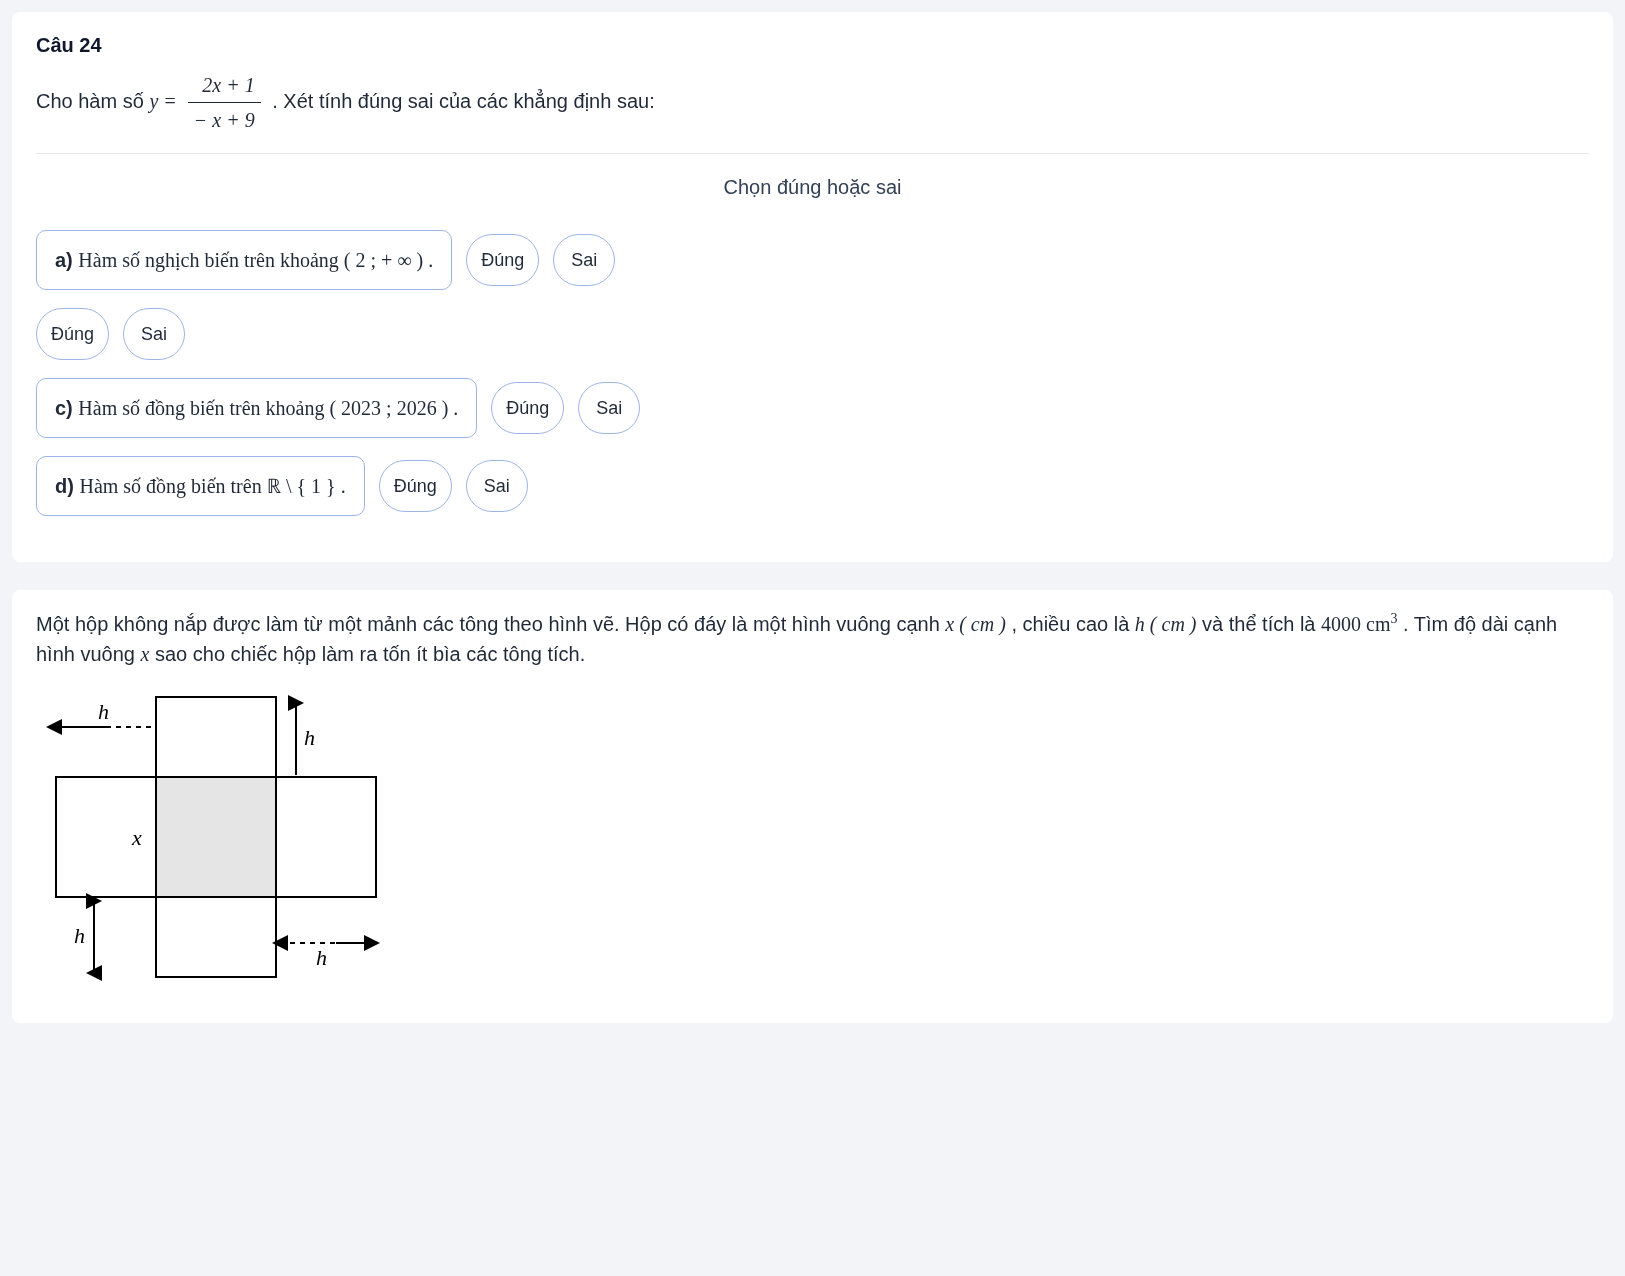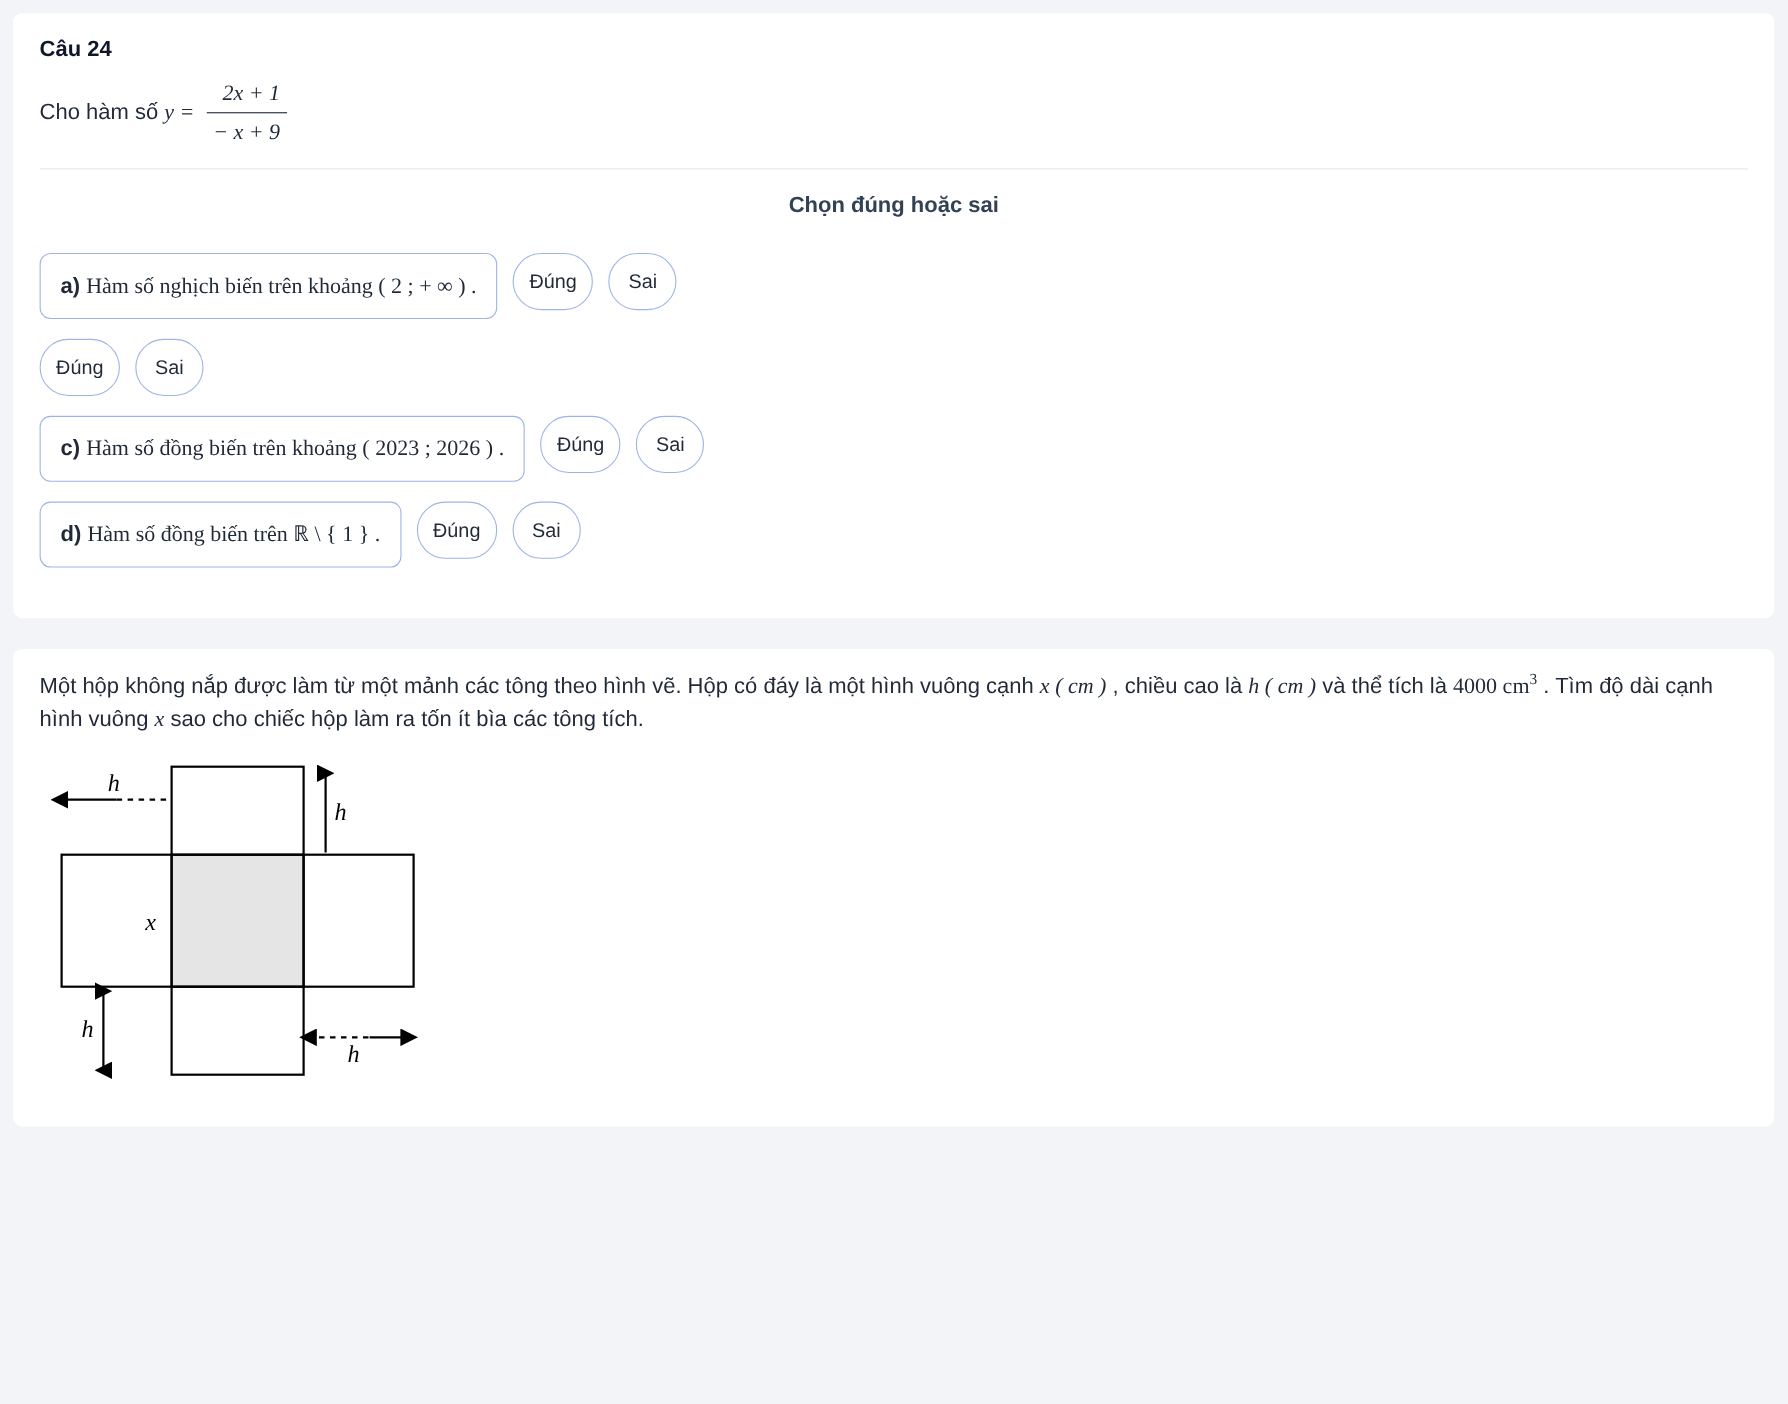--- a/index.html
+++ b/index.html
@@ -32,27 +32,28 @@
     margin: 0 6px;
     font-family: "Times New Roman", serif;
   }
   .frac .num { display:block; padding: 0 6px 2px 6px; border-bottom: 1.5px solid #1f2937; }
   .frac .den { display:block; padding: 2px 6px 0 6px; }
   .mth { font-family: "Times New Roman", serif; font-style: italic; }
   .mthup { font-family: "Times New Roman", serif; font-style: normal; }
   .instr {
     text-align: center;
     color: #334155;
-    font-weight: 700;
+    font-weight: 400;
     margin: 14px 0 28px 0;
     border-top: 1px solid #e5e7eb;
     padding-top: 18px;
   }
   .opt-row {
     display: flex;
+    align-items: center;
     gap: 14px;
     margin-bottom: 18px;
   }
   .opt-box {
     border: 1.5px solid #9db5e6;
     border-radius: 10px;
     padding: 14px 18px;
     color: #1f2937;
     background: #fff;
   }
@@ -81,20 +82,21 @@
 <div class="card">
   <div class="q-title">Câu 24</div>
 
   <div class="q-stem">
     <span>Cho hàm số </span>
     <span class="mth">y = </span>
     <span class="frac">
       <span class="num mth">2x + 1</span>
       <span class="den mth">− x + 9</span>
     </span>
+    <span>. Xét tính đúng sai của các khẳng định sau:</span>
   </div>
 
   <div class="instr">Chọn đúng hoặc sai</div>
 
   <div class="opt-row">
     <div class="opt-box">
       <b>a)</b>
       <span class="mthup">Hàm số nghịch biến trên khoảng ( 2 ;   + ∞ ) .</span>
     </div>
     <div class="pill">Đúng</div>

